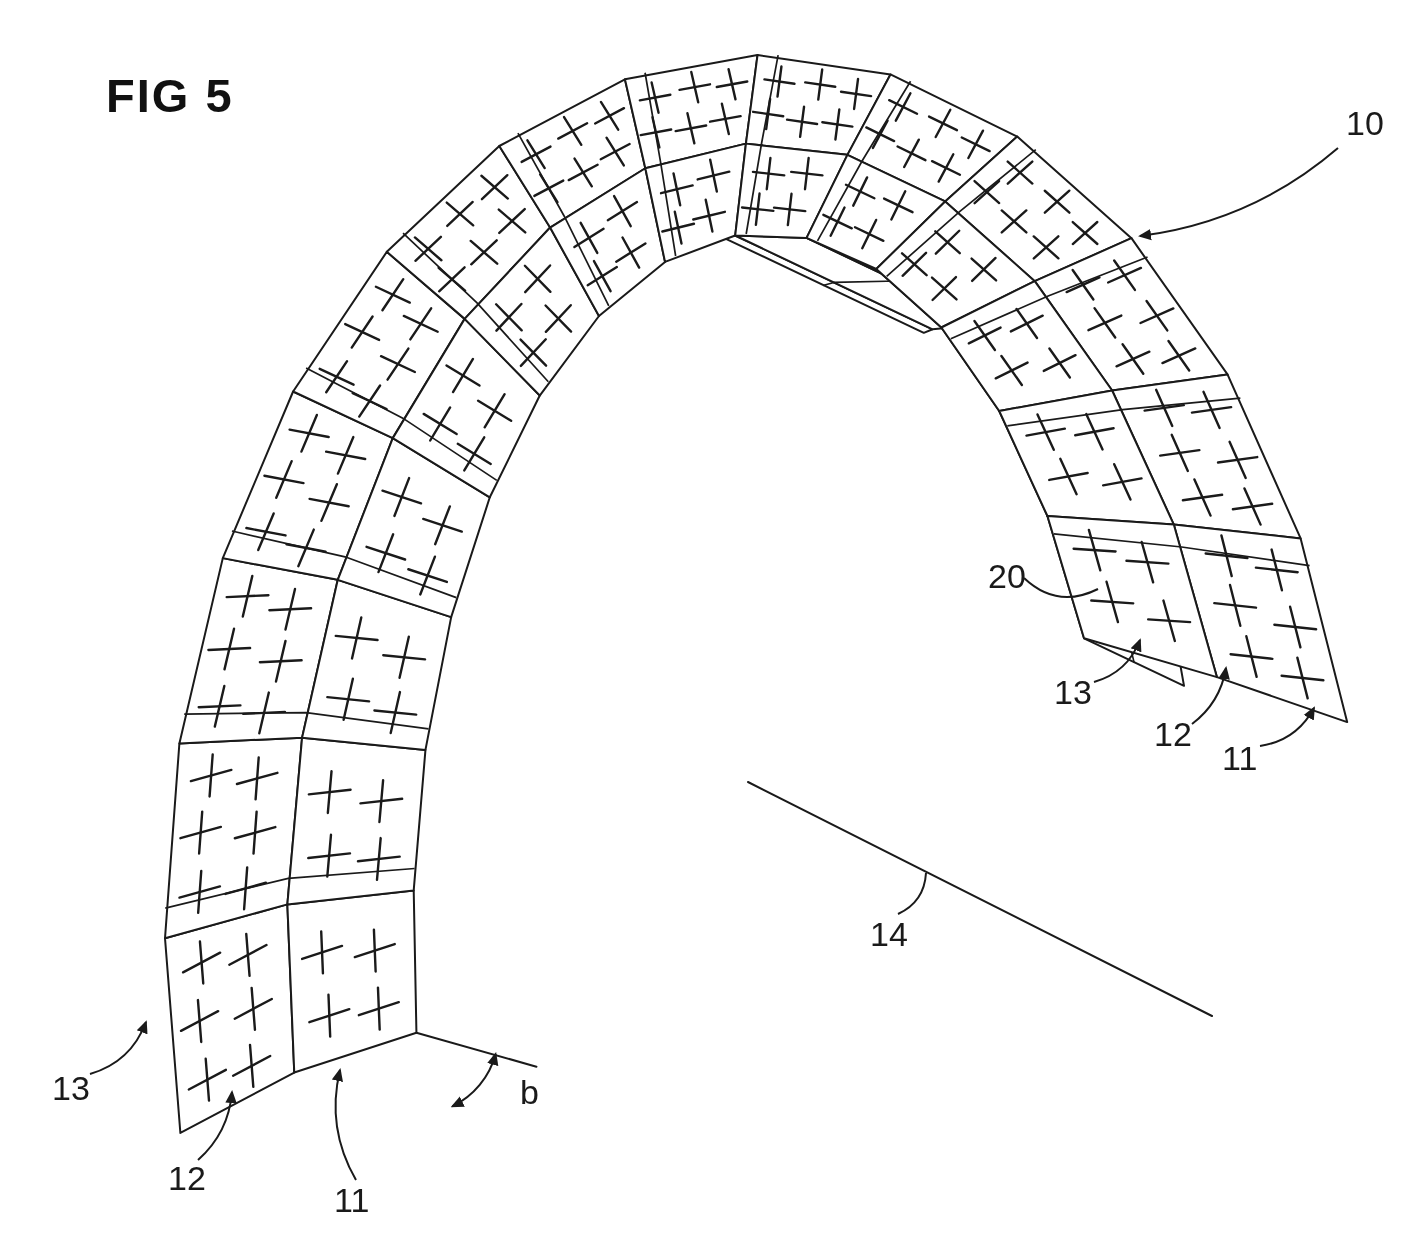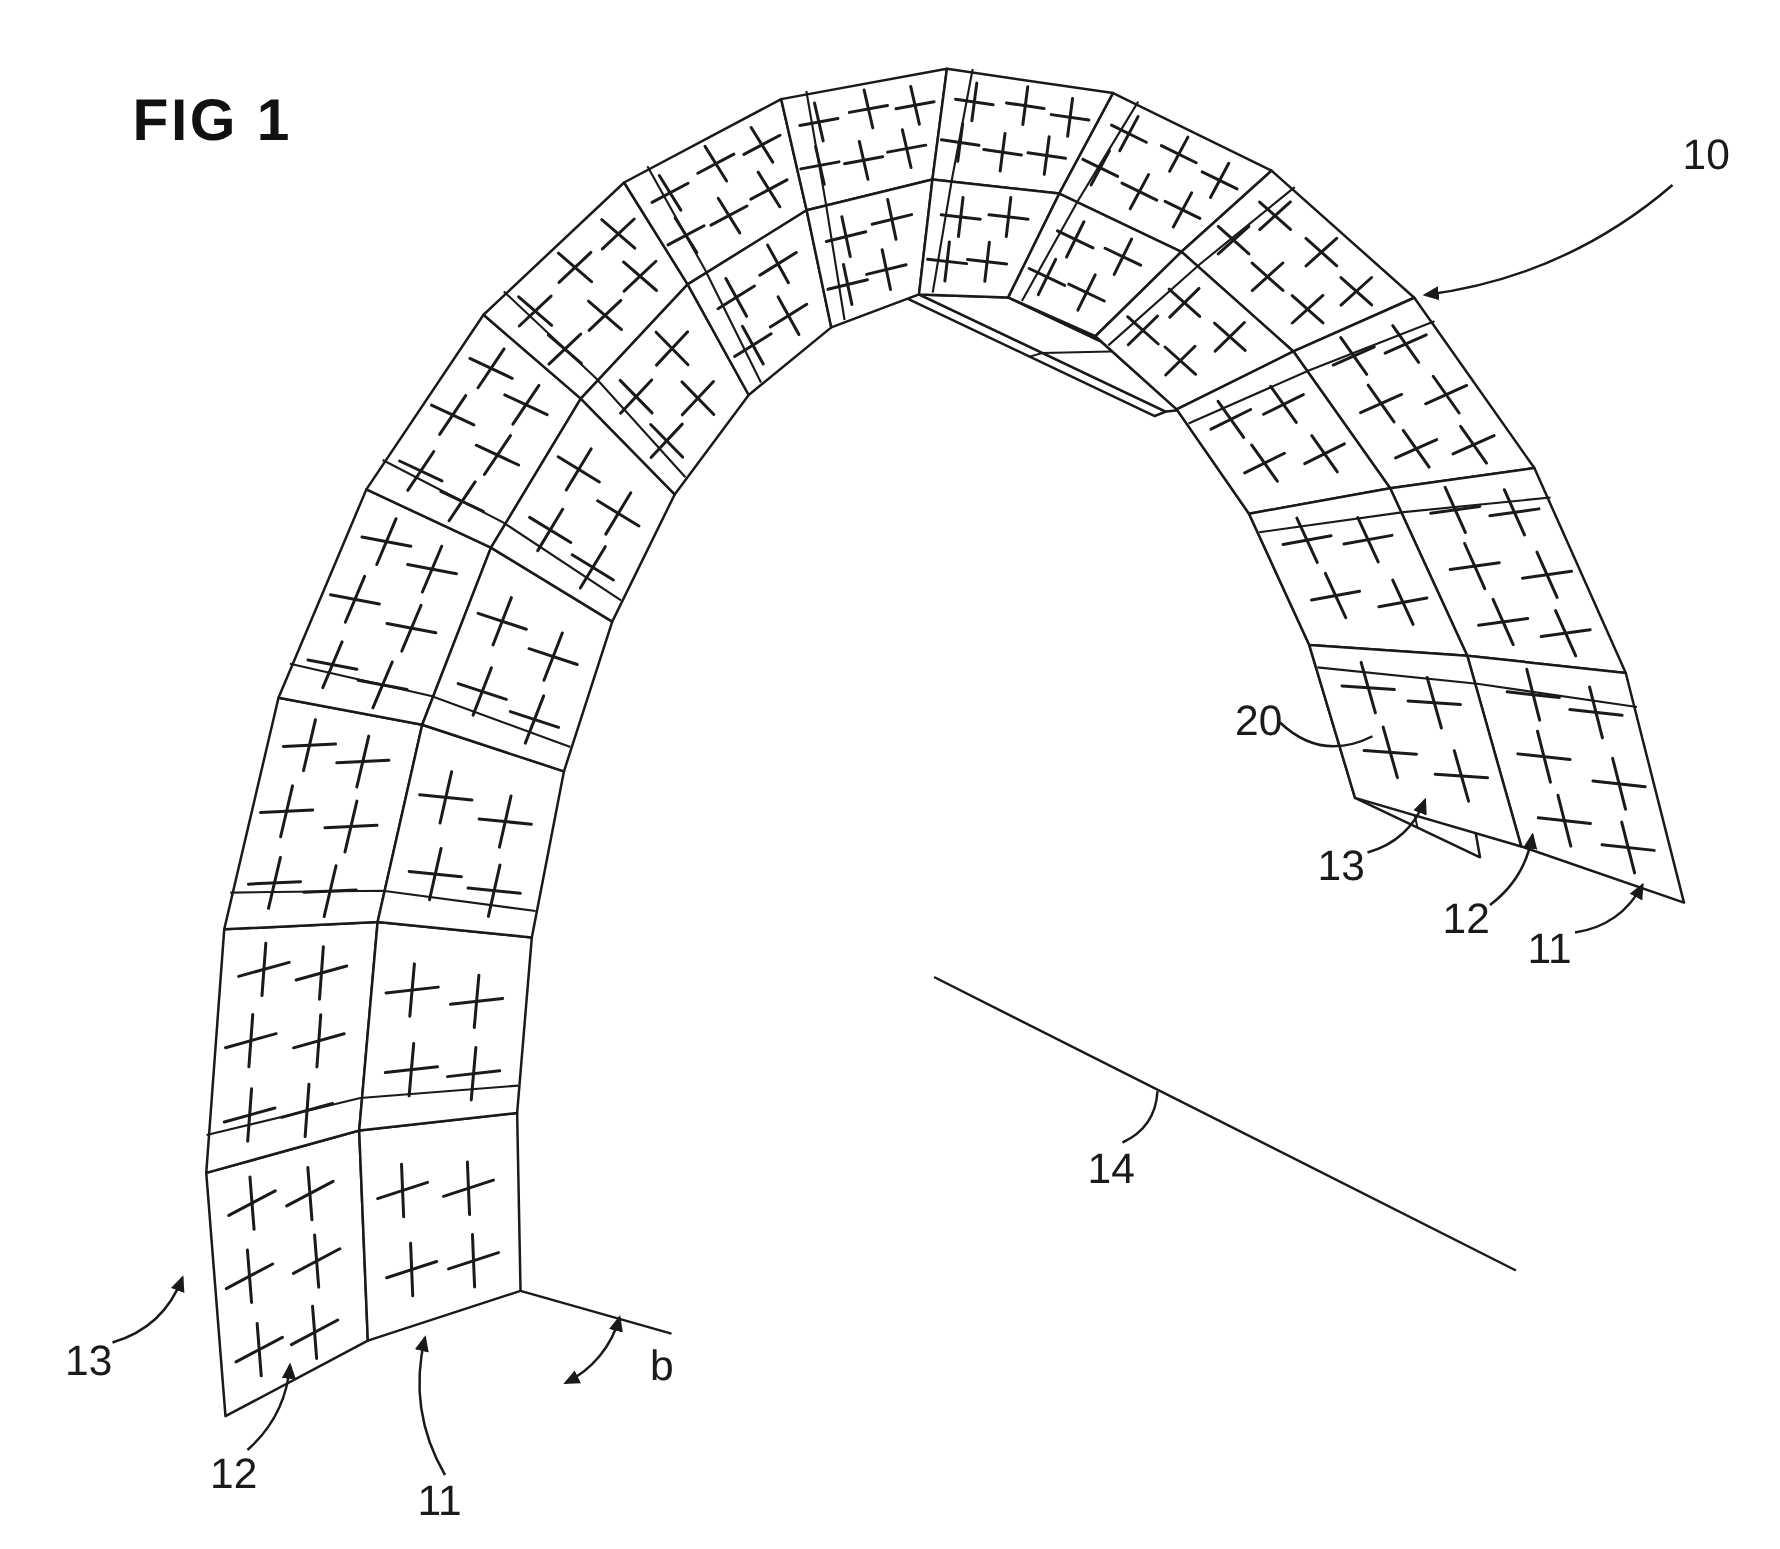--- a/index.html
+++ b/index.html
@@ -13,21 +13,21 @@
     position:absolute;left:106px;top:68px;
     font-size:47px;font-weight:700;letter-spacing:2px;color:#111111;
   }
   svg{position:absolute;left:0;top:0;}
   svg text{font-family:"Liberation Sans",sans-serif;}
 </style>
 </head>
 <body>
 
 <div class="page">
-  <div class="fig-title">FIG 1</div>
+  <div class="fig-title">FIG 5</div>
 
   <svg width="1424" height="1239" viewBox="0 0 1424 1239" role="img">
     <defs>
       <marker id="arrowhead" viewBox="0 0 10 10" refX="8.5" refY="5" markerWidth="6.5" markerHeight="6.5" orient="auto-start-reverse">
         <path d="M0,0.6 L10,5 L0,9.4 z" fill="#1a1a1a"></path>
       </marker>
     </defs>
     <g id="drawing">
         <polygon points="723.8098709965298,237.8228359901916 735.1955845600365,235.52094576562524 932.5981819626339,329.287179531859 923.8098709965298,332.8228359901916" fill="#ffffff" stroke="#1a1a1a" stroke-width="2" stroke-linejoin="round"></polygon>
         <line x1="823.8098709965298" y1="285.3228359901916" x2="833.8968832613352" y2="282.4040626487421" stroke="#1a1a1a" stroke-width="1.6" stroke-linecap="round"></line>

